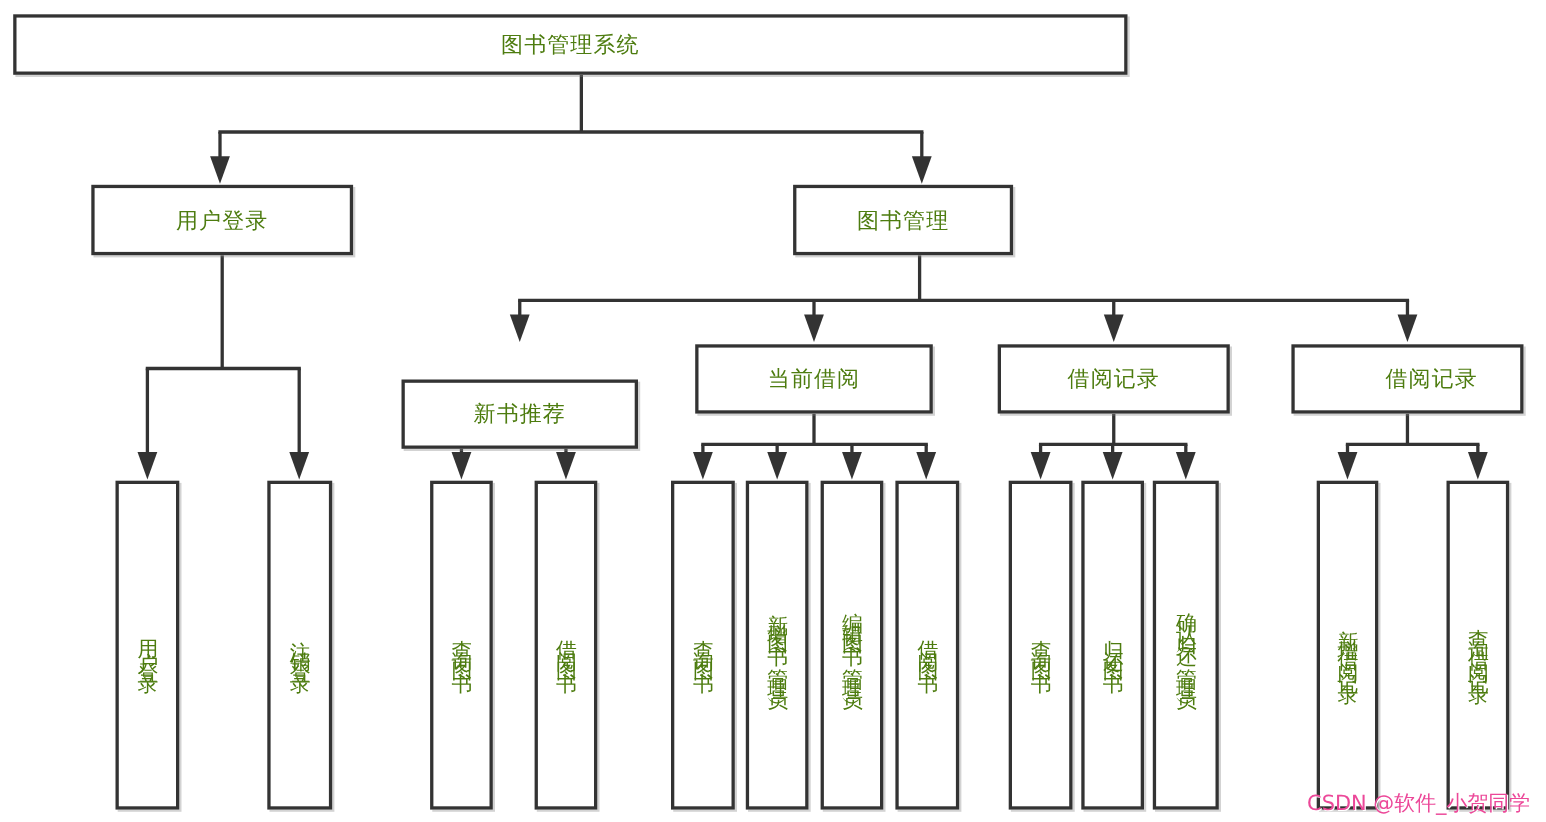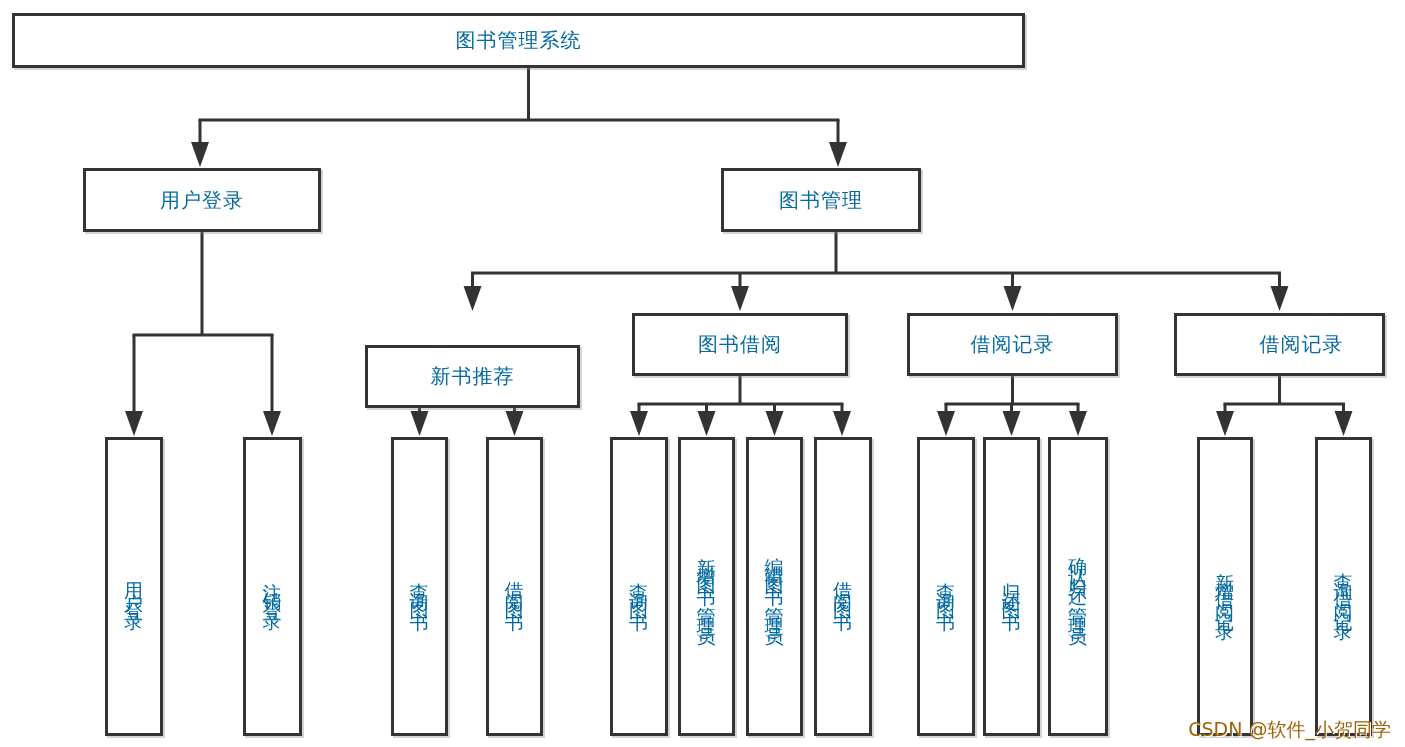--- a/index.html
+++ b/index.html
@@ -28,21 +28,21 @@
   }
   #connectors path.ah {
     fill: #333333;
     stroke: none;
   }
   .node {
     position: absolute;
     box-sizing: border-box;
     border: 3px solid #333333;
     background: #ffffff;
-    color: #0369a1;
+    color: #4d7c0f;
     display: flex;
     align-items: center;
     justify-content: center;
     text-align: center;
     box-shadow: 2px 2px 0 rgba(130,130,130,0.35);
   }
   .node.h {
     font-size: 20px;
     letter-spacing: 1px;
     white-space: nowrap;
@@ -73,21 +73,21 @@
   .n-cb-query       { left: 917px;  top: 437px; width: 58px;   height: 299px; }
   .n-cb-return      { left: 983px;  top: 437px; width: 57px;   height: 299px; }
   .n-cb-confirm     { left: 1048px; top: 437px; width: 60px;   height: 299px; }
   .n-br-add         { left: 1197px; top: 437px; width: 56px;   height: 299px; }
   .n-br-query       { left: 1315px; top: 437px; width: 57px;   height: 299px; }
   #watermark {
     position: absolute;
     right: 14px;
     bottom: 4px;
     font-size: 19px;
-    color: #a16207;
+    color: #ec4899;
     text-shadow: 1px 1px 0 #ffffff;
     white-space: nowrap;
   }
 </style>
 </head>
 <body>
 
 <div id="canvas">
 
   <svg id="connectors" viewBox="0 0 1405 747" xmlns="http://www.w3.org/2000/svg">
@@ -165,21 +165,21 @@
       <path class="ah" d="M1334.5 411 h18 l-9 25 z"></path>
     </g>
   </svg>
 
   <div class="node h n-root">图书管理系统</div>
 
   <div class="node h n-user-login">用户登录</div>
   <div class="node h n-book-mgmt">图书管理</div>
 
   <div class="node h n-new-book-rec">新书推荐</div>
-  <div class="node h n-book-borrow">图书借阅</div>
+  <div class="node h n-book-borrow">当前借阅</div>
   <div class="node h n-current-borrow">借阅记录</div>
   <div class="node h n-borrow-records">借阅记录</div>
 
   <div class="node v n-login">用户登录</div>
   <div class="node v n-logout">注销登录</div>
 
   <div class="node v n-rec-query">查询图书</div>
   <div class="node v n-rec-borrow">借阅图书</div>
 
   <div class="node v n-bb-query">查询图书</div>

